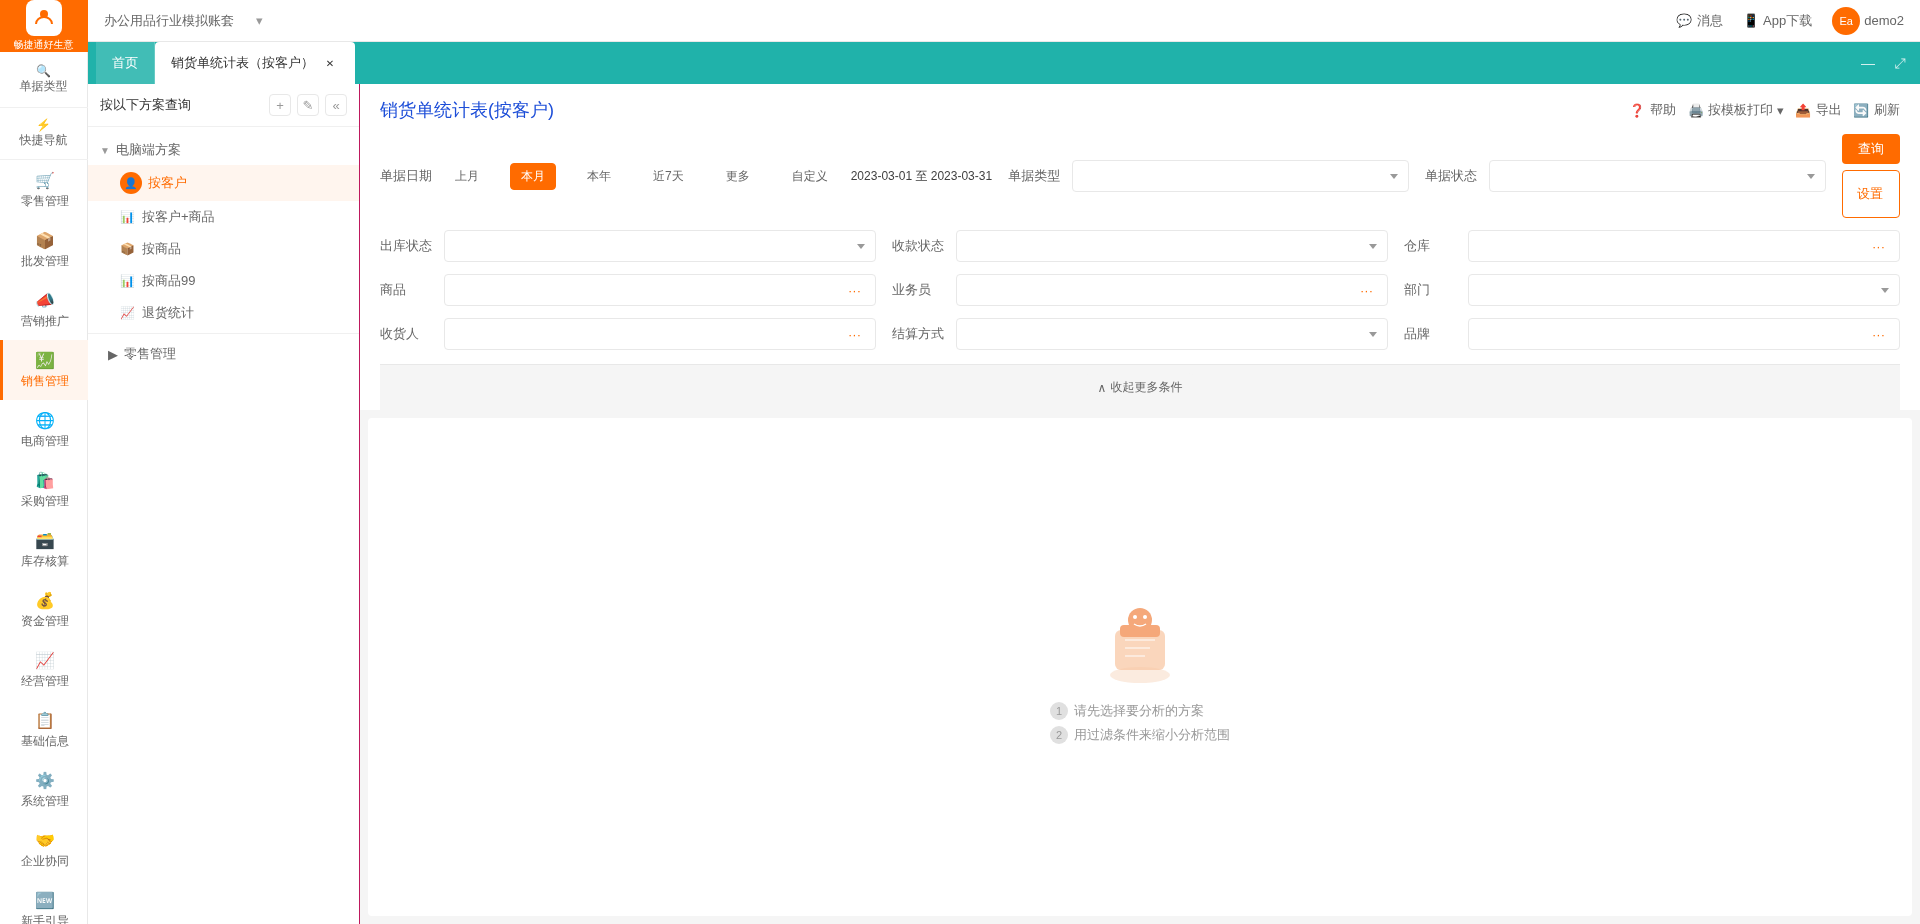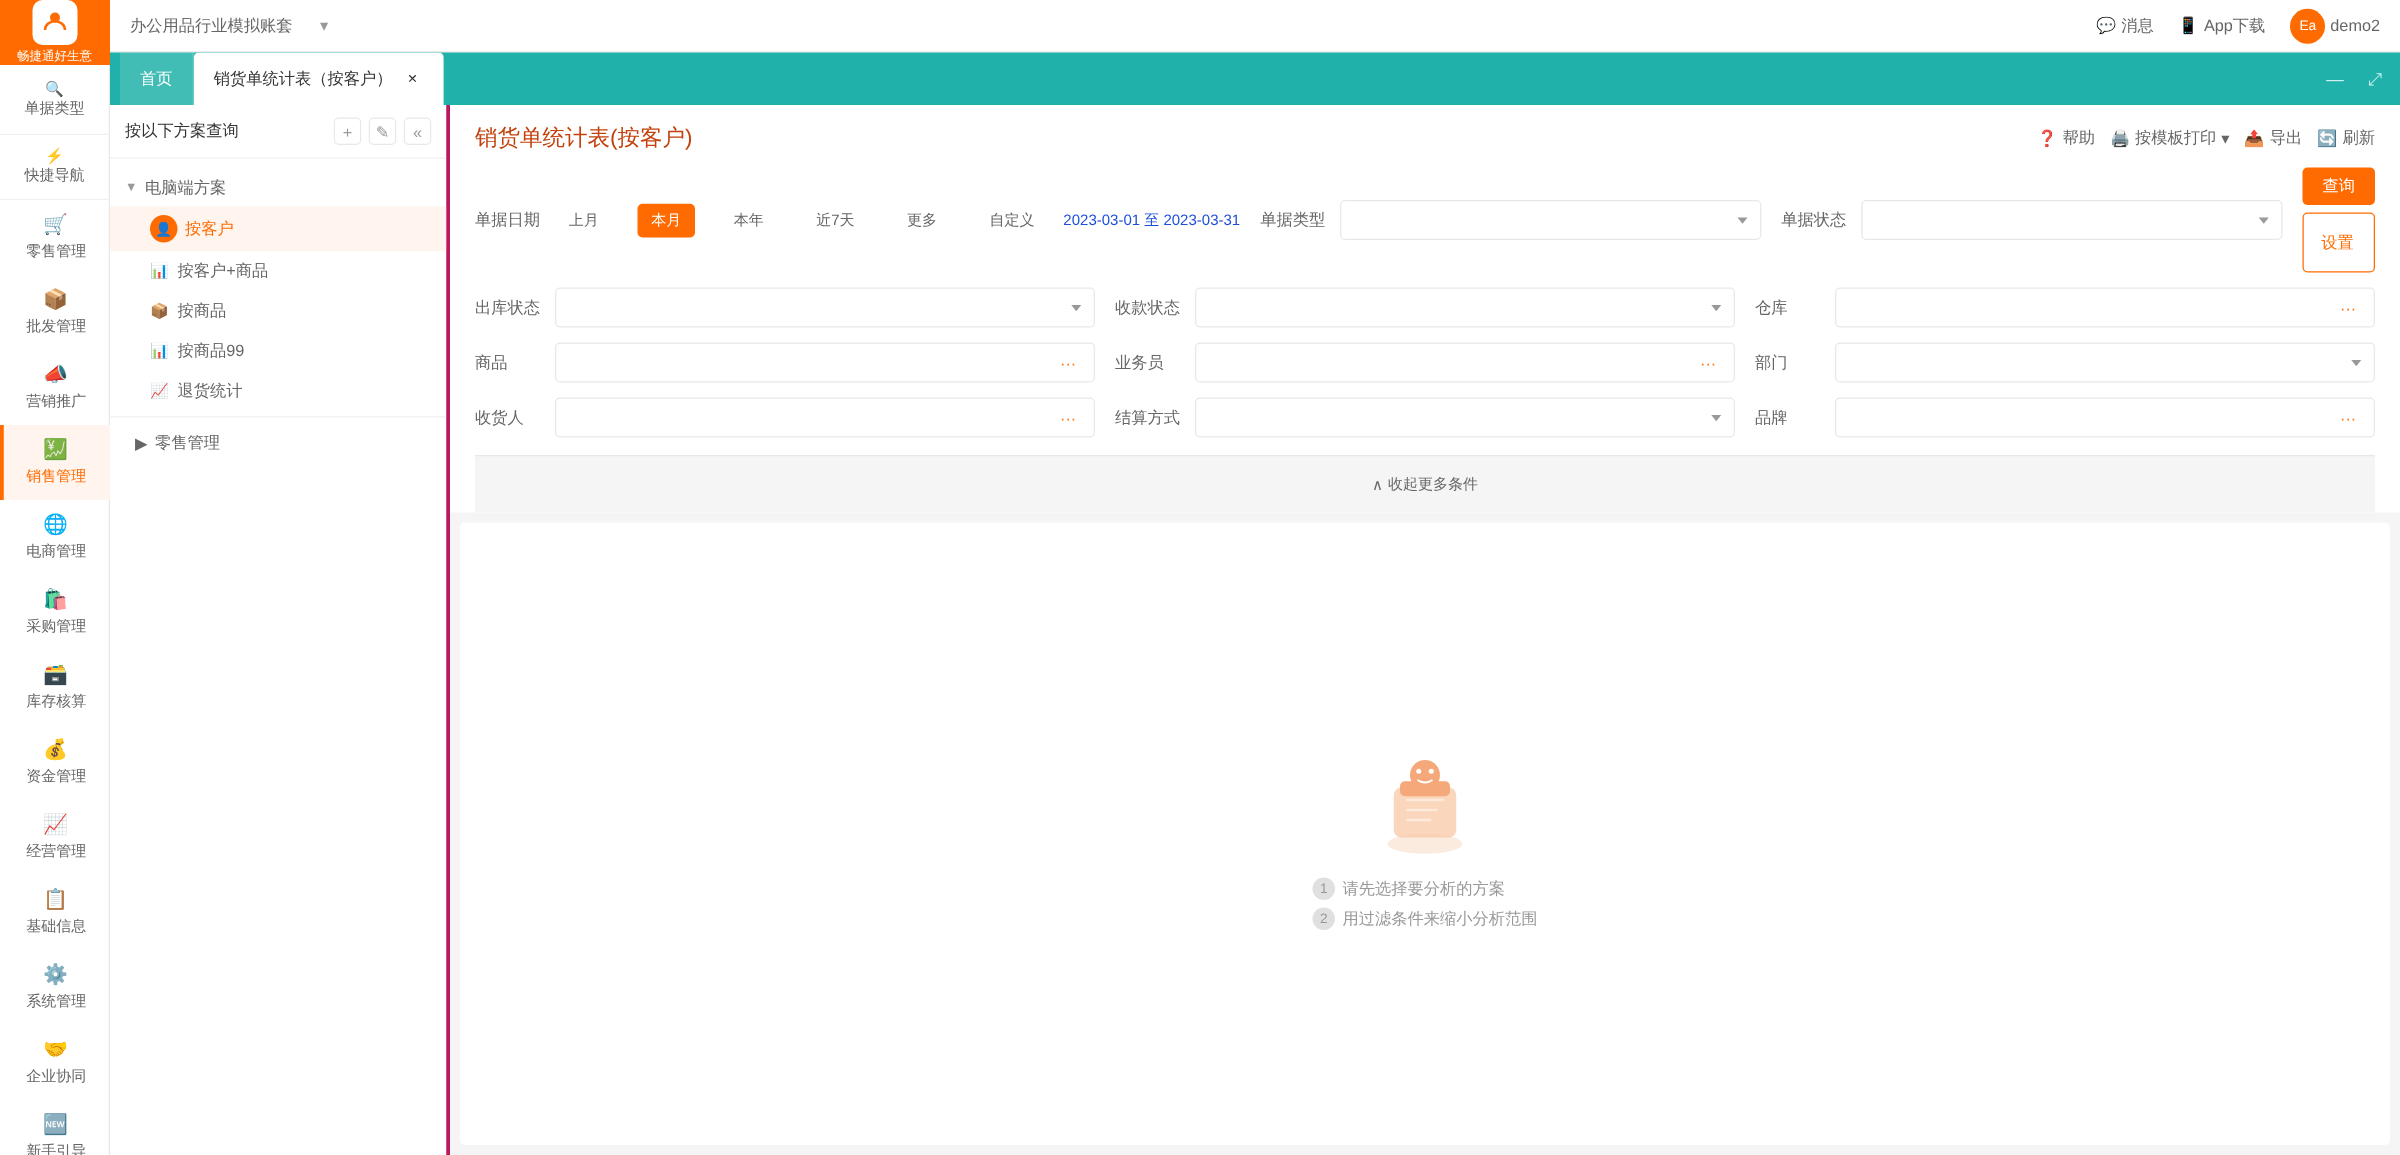--- a/index.html
+++ b/index.html
@@ -33,53 +33,53 @@
     .tab-item.home { background: rgba(255,255,255,0.15); color: #fff; }
     .tab-item.active { background: #fff; color: #333; border-radius: 4px 4px 0 0; }
     .tab-item .tab-close { width: 16px; height: 16px; border-radius: 50%; display: flex; align-items: center; justify-content: center; font-size: 10px; cursor: pointer; }
     .tabbar-actions { margin-left: auto; display: flex; gap: 8px; }
     .tabbar-action-btn { width: 24px; height: 24px; border-radius: 4px; display: flex; align-items: center; justify-content: center; color: rgba(255,255,255,0.8); cursor: pointer; font-size: 14px; }
 
     
     .page-content { flex: 1; display: flex; overflow: hidden; }
 
     
-    .filter-panel { width: 272px; background: #fff; border-right: 3px solid #be185d; overflow-y: auto; }
+    .filter-panel { width: 272px; background: #fff; border-right: 1px solid #be185d; overflow-y: auto; }
     .filter-panel-header { padding: 10px 12px; display: flex; align-items: center; justify-content: space-between; border-bottom: 1px solid #f0f0f0; }
     .filter-panel-title { font-size: 13px; color: #333; font-weight: 500; }
     .filter-panel-actions { display: flex; gap: 6px; }
     .filter-action-btn { width: 22px; height: 22px; border-radius: 4px; display: flex; align-items: center; justify-content: center; cursor: pointer; color: #999; font-size: 13px; border: 1px solid #e8e8e8; }
     .filter-tree { padding: 8px 0; }
     .filter-tree-group { }
     .filter-tree-group-header { padding: 6px 12px; display: flex; align-items: center; gap: 6px; cursor: pointer; color: #666; font-size: 13px; }
     .filter-tree-group-header .expand-icon { font-size: 10px; color: #999; }
     .filter-tree-item { padding: 7px 12px 7px 32px; display: flex; align-items: center; gap: 6px; cursor: pointer; color: #666; font-size: 13px; }
     .filter-tree-item.active { background: #fff5ee; color: #ff6b00; }
     .filter-tree-item .item-icon { width: 16px; height: 16px; display: flex; align-items: center; justify-content: center; font-size: 12px; }
     .filter-tree-subgroup { }
     .filter-tree-subgroup-header { padding: 7px 12px 7px 20px; display: flex; align-items: center; gap: 6px; cursor: pointer; color: #666; font-size: 13px; }
 
     
     .content-area { flex: 1; display: flex; flex-direction: column; overflow: hidden; background: #f5f5f5; }
     .page-title-row { display: flex; align-items: center; justify-content: space-between; margin-bottom: 12px; }
-    .page-title { font-size: 18px; font-weight: 500; color: #c2410c; }
+    .page-title { font-size: 18px; font-weight: 500; color: #1d4ed8; }
     .page-actions { display: flex; align-items: center; gap: 12px; }
     .page-action-btn { display: flex; align-items: center; gap: 4px; color: #666; font-size: 13px; cursor: pointer; }
     .page-action-btn.primary { background: #ff6b00; color: #fff; padding: 6px 16px; border-radius: 4px; border: none; cursor: pointer; font-size: 13px; }
     .page-action-btn.secondary { border: 1px solid #ff6b00; color: #ff6b00; padding: 14px 14px; border-radius: 4px; background: #fff; cursor: pointer; font-size: 13px; }
 
     
     .filter-form { padding: 14px 20px; background: #fff; }
     .filter-row { display: flex; align-items: center; margin-bottom: 12px; gap: 16px; }
     .filter-group { display: flex; align-items: center; gap: 8px; flex: 1; }
     .filter-label { color: #666; font-size: 13px; white-space: nowrap; min-width: 56px; }
     .filter-date-group { display: flex; gap: 20px; }
     .date-btn { padding: 4px 10px; border-radius: 4px; cursor: pointer; font-size: 12px; color: #666; border: 1px solid transparent; }
     .date-btn.active { background: #ff6b00; color: #fff; border-color: #ff6b00; }
-    .date-range { font-size: 12px; color: #1d4ed8; margin-left: 4px; }
+    .date-range { font-size: 12px; color: #404040; margin-left: 4px; }
     .filter-dots { color: #ff6b00; cursor: pointer; padding: 0 4px; }
     .filter-select { flex: 1; height: 32px; border: 1px solid #e8e8e8; border-radius: 4px; padding: 0 10px; font-size: 13px; color: #333; display: flex; align-items: center; background: #fff; cursor: pointer; justify-content: space-between; }
     .collapse-btn { display: flex; align-items: center; justify-content: center; gap: 4px; color: #666; font-size: 12px; cursor: pointer; padding: 6px 16px; background: #f5f5f5; border-radius: 12px; margin: 0 auto; width: fit-content; }
 
     
     .data-area { flex: 1; display: flex; flex-direction: column; align-items: center; justify-content: center; background: #fff; margin: 8px; border-radius: 4px; }
     .empty-state { display: flex; flex-direction: column; align-items: center; justify-content: center; gap: 12px; }
     .empty-icon { width: 100px; height: 100px; position: relative; }
     .empty-text { color: #999; font-size: 13px; display: flex; flex-direction: column; align-items: flex-start; gap: 6px; }
     .empty-text-item { display: flex; align-items: center; gap: 6px; }

